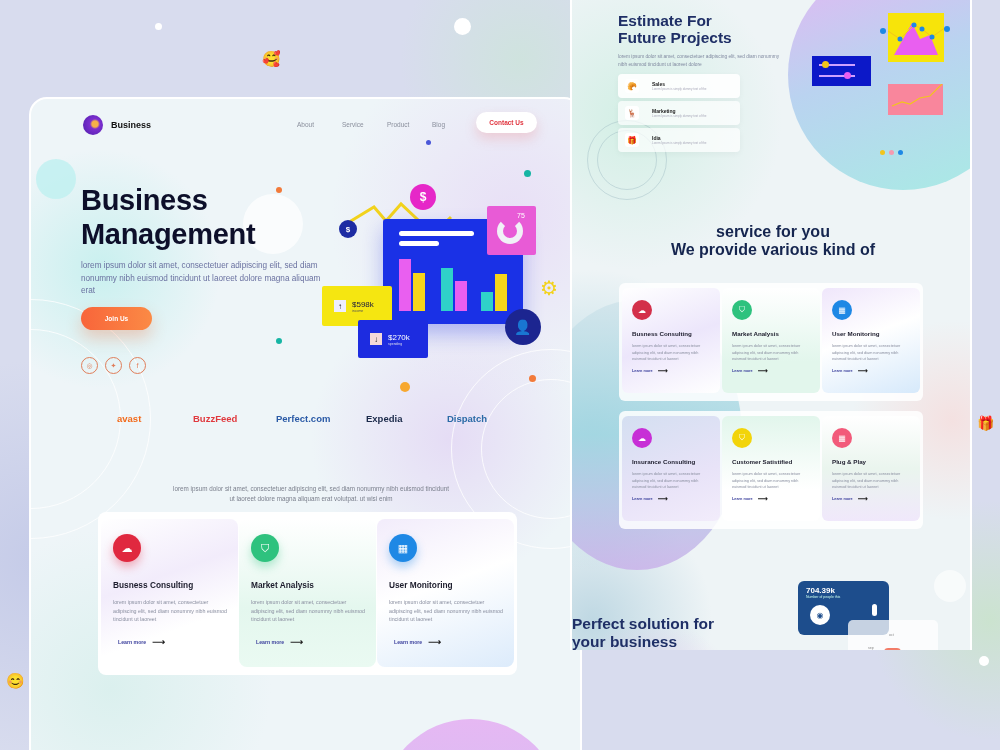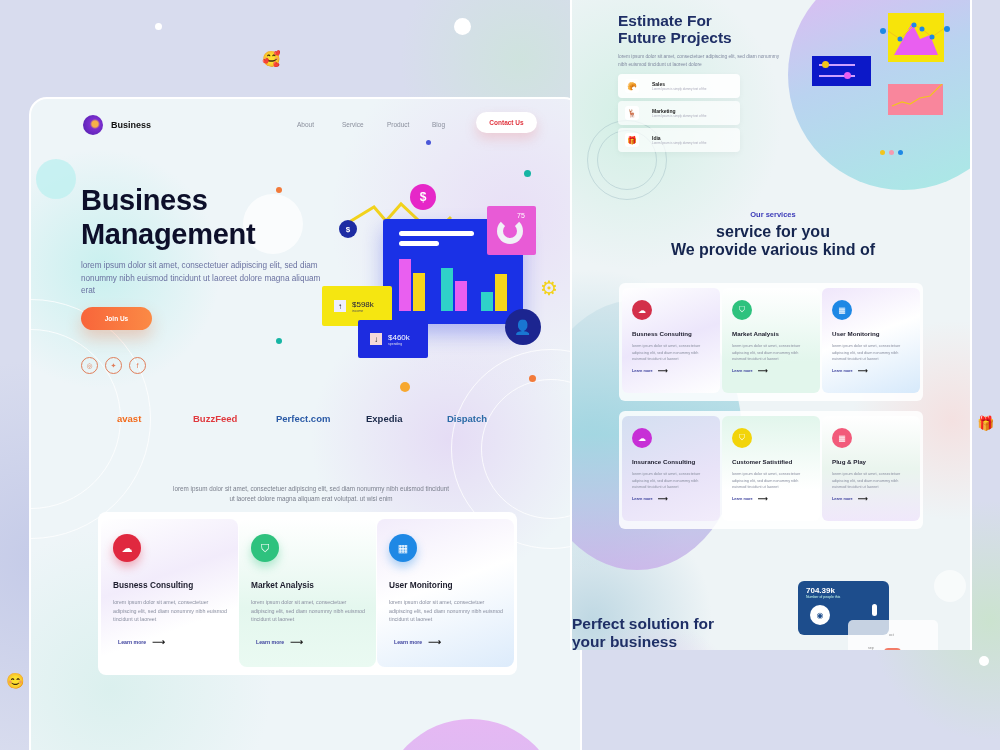--- a/index.html
+++ b/index.html
@@ -155,21 +155,21 @@
   <div class="ill-card" style="left:291px;top:187px;width:70px;height:40px;background:#f5e611">
     <div class="ill-sq">↑</div>
     <div>
       <div class="ill-amt" style="color:#1a1a40">$598k</div>
       <div class="ill-sub" style="color:#555">income</div>
     </div>
   </div>
   <div class="ill-card" style="left:327px;top:221px;width:70px;height:38px;background:#1d2ce0">
     <div class="ill-sq" style="background:#f4d9d9">↓</div>
     <div>
-      <div class="ill-amt" style="color:#fff">$460k</div>
+      <div class="ill-amt" style="color:#fff">$270k</div>
       <div class="ill-sub" style="color:#dde">spending</div>
     </div>
   </div>
   <div class="coin" style="left:474px;top:210px;width:36px;height:36px;background:#1c2590;font-size:14px">👤</div>
   <div class="abs" style="left:509px;top:177px;font-size:20px;color:#f2d21c">⚙</div>
 
   <div class="brands">
     <span style="left:86px;color:#f26a1b">avast</span>
     <span style="left:162px;color:#e0393e">BuzzFeed</span>
     <span style="left:245px;color:#2a5aa6">Perfect.com</span>
@@ -264,21 +264,20 @@
   </div>
   <div class="abs" style="left:316px;top:84px;width:55px;height:31px;background:#f9869c">
     <svg width="55" height="31">
         <polyline points="4,22 14,18 22,20 32,14 42,12 54,0" fill="none" stroke="#f2c51c" stroke-width="1.2"></polyline>
       </svg>
   </div>
   <div class="dot" style="left:308px;top:150px;width:5px;height:5px;background:#f2c51c"></div>
   <div class="dot" style="left:317px;top:150px;width:5px;height:5px;background:#f59ab0"></div>
   <div class="dot" style="left:326px;top:150px;width:5px;height:5px;background:#1e88e5"></div>
 
-  <div class="svc-kicker">Our services</div>
   <div class="svc-title">
     <div>service for you</div>
     <div>We provide various kind of</div>
   </div>
 
   <div class="svc-panel" style="top:283px">
     <div class="scard" style="left:3px;background:linear-gradient(160deg,#fff 0,#ece6fb 50%,#fff 100%)">
       <div class="sicon" style="background:#d3304a">☁</div>
       <div class="stitle">Busness Consulting</div>
       <div class="sdesc">lorem ipsum dolor sit amet, consectetuer adipiscing elit, sed diam nonummy nibh euismod tincidunt ut laoreet</div>

